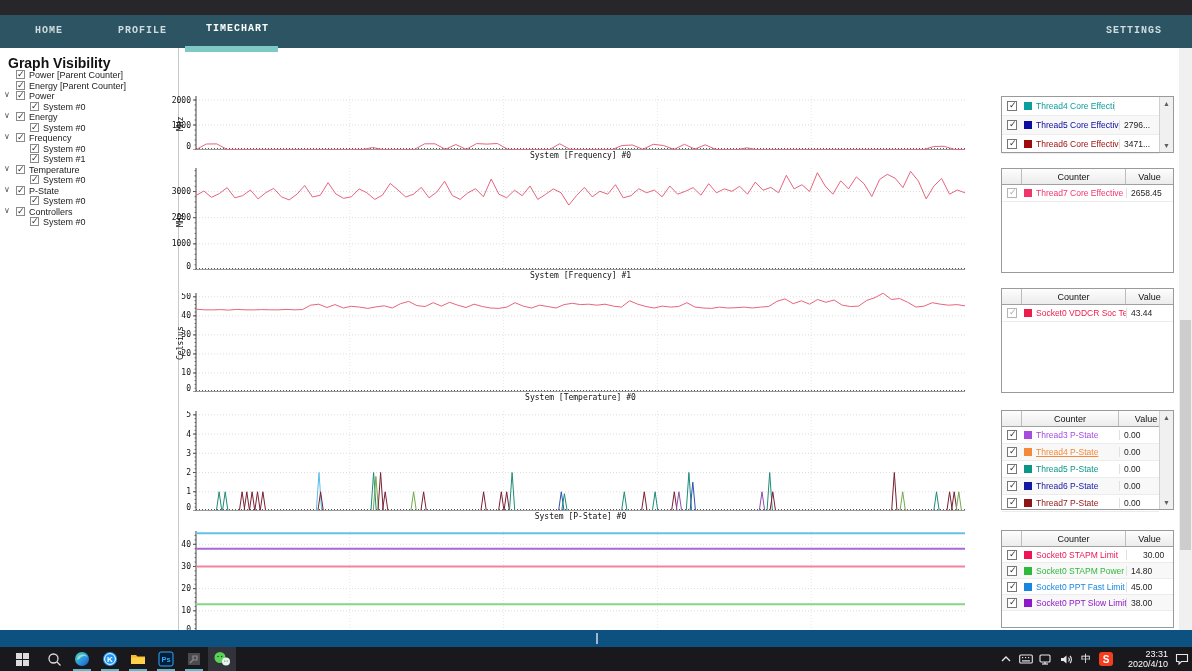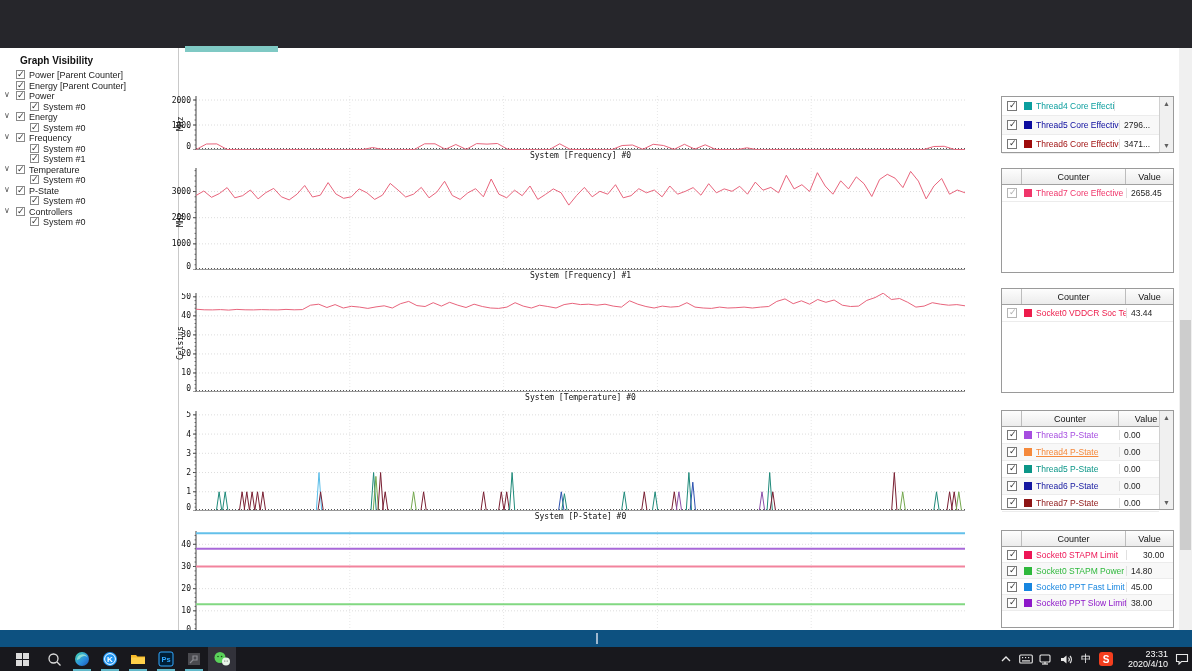--- a/index.html
+++ b/index.html
@@ -21,21 +21,21 @@
   .navitem { position:absolute; top:10px; font-family:"Liberation Mono", monospace; font-weight:bold;
     font-size:10px; letter-spacing:1px; color:#cfdde0; cursor:pointer; }
   .navitem.active { color:#ffffff; top:8px; }
   .tab-underline { position:absolute; left:185px; top:46px; width:93px; height:6px; background:#7fc9c4; z-index:5; }
 
   
   .appbody { position:absolute; left:0; top:48px; width:1192px; height:582px; background:#ffffff; }
   .v-sep { position:absolute; left:178px; top:0; width:1px; height:582px; background:#c9c9c9; }
 
   
-  .sb-title { position:absolute; left:20px; top:7px; font-size:10px; font-weight:bold; color:#111; }
+  .sb-title { position:absolute; left:8px; top:7px; font-size:14px; font-weight:bold; color:#111; }
   .tree { position:absolute; left:0; top:22px; width:178px; }
   .tree-item { position:relative; height:10.5px; line-height:10.5px; font-size:9px; color:#222;
     white-space:nowrap; cursor:default; }
   .tree-item .caret { position:absolute; left:4px; top:-1px; font-size:8px; color:#555; }
   .tree-item .cb { display:inline-block; width:9px; height:9px; border:1px solid #8a8a8a; background:#fff;
     vertical-align:-1px; margin-right:4px; position:relative; }
   .tree-item .cb.on::after { content:"✓"; position:absolute; left:0px; top:-2px; font-size:9px; color:#333; }
   .lv0 { padding-left:16px; } .lv1 { padding-left:30px; }
 
   
@@ -102,20 +102,26 @@
     font-weight:bold; display:flex; align-items:center; justify-content:center; }
   .clock { width:56px; text-align:right; color:#ffffff; font-size:9px; line-height:10px; padding-right:4px; cursor:default; }
   .notif { width:26px; }
 </style>
 </head>
 <body>
 
 <div id="root">
 
 
+  <div class="navbar">
+    <span class="navitem" style="left:35px">HOME</span>
+    <span class="navitem" style="left:118px">PROFILE</span>
+    <span class="navitem active" style="left:206px">TIMECHART</span>
+    <span class="navitem" style="left:1106px">SETTINGS</span>
+  </div>
   <div class="tab-underline"></div>
 
   <div class="appbody">
     <div class="sb-title">Graph Visibility</div>
     <div class="tree" id="tree">
         <div class="tree-item lv0"><span class="cb on"></span><span>Power [Parent Counter]</span></div>
         <div class="tree-item lv0"><span class="cb on"></span><span>Energy [Parent Counter]</span></div>
         <div class="tree-item lv0"><span class="caret">∨</span><span class="cb on"></span><span>Power</span></div>
         <div class="tree-item lv1"><span class="cb on"></span><span>System #0</span></div>
         <div class="tree-item lv0"><span class="caret">∨</span><span class="cb on"></span><span>Energy</span></div>

